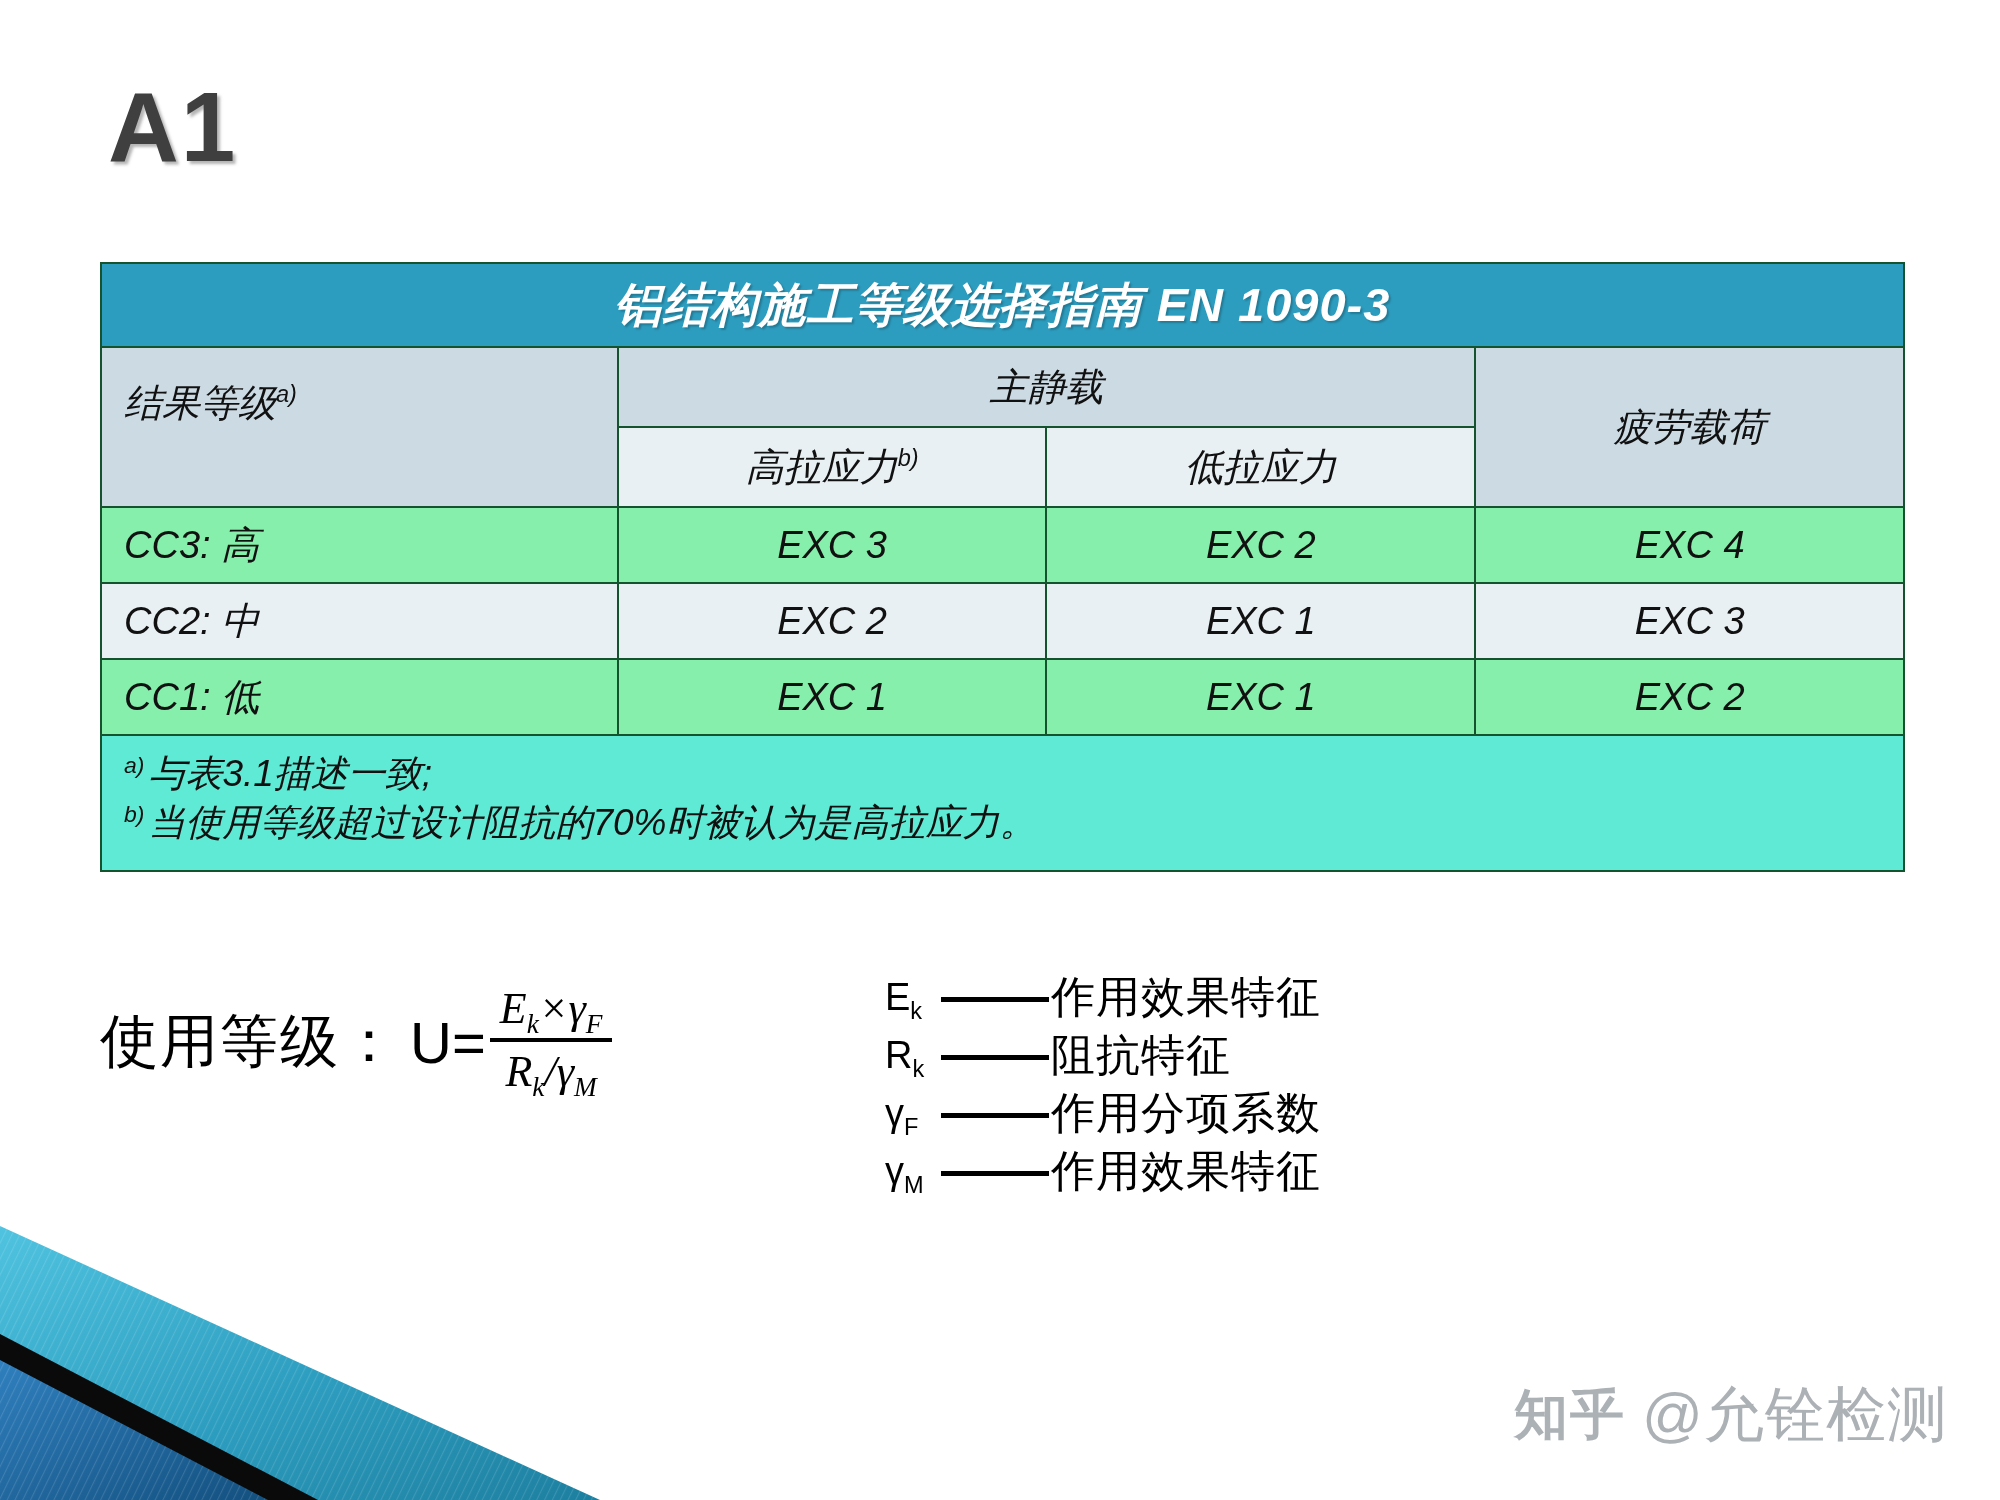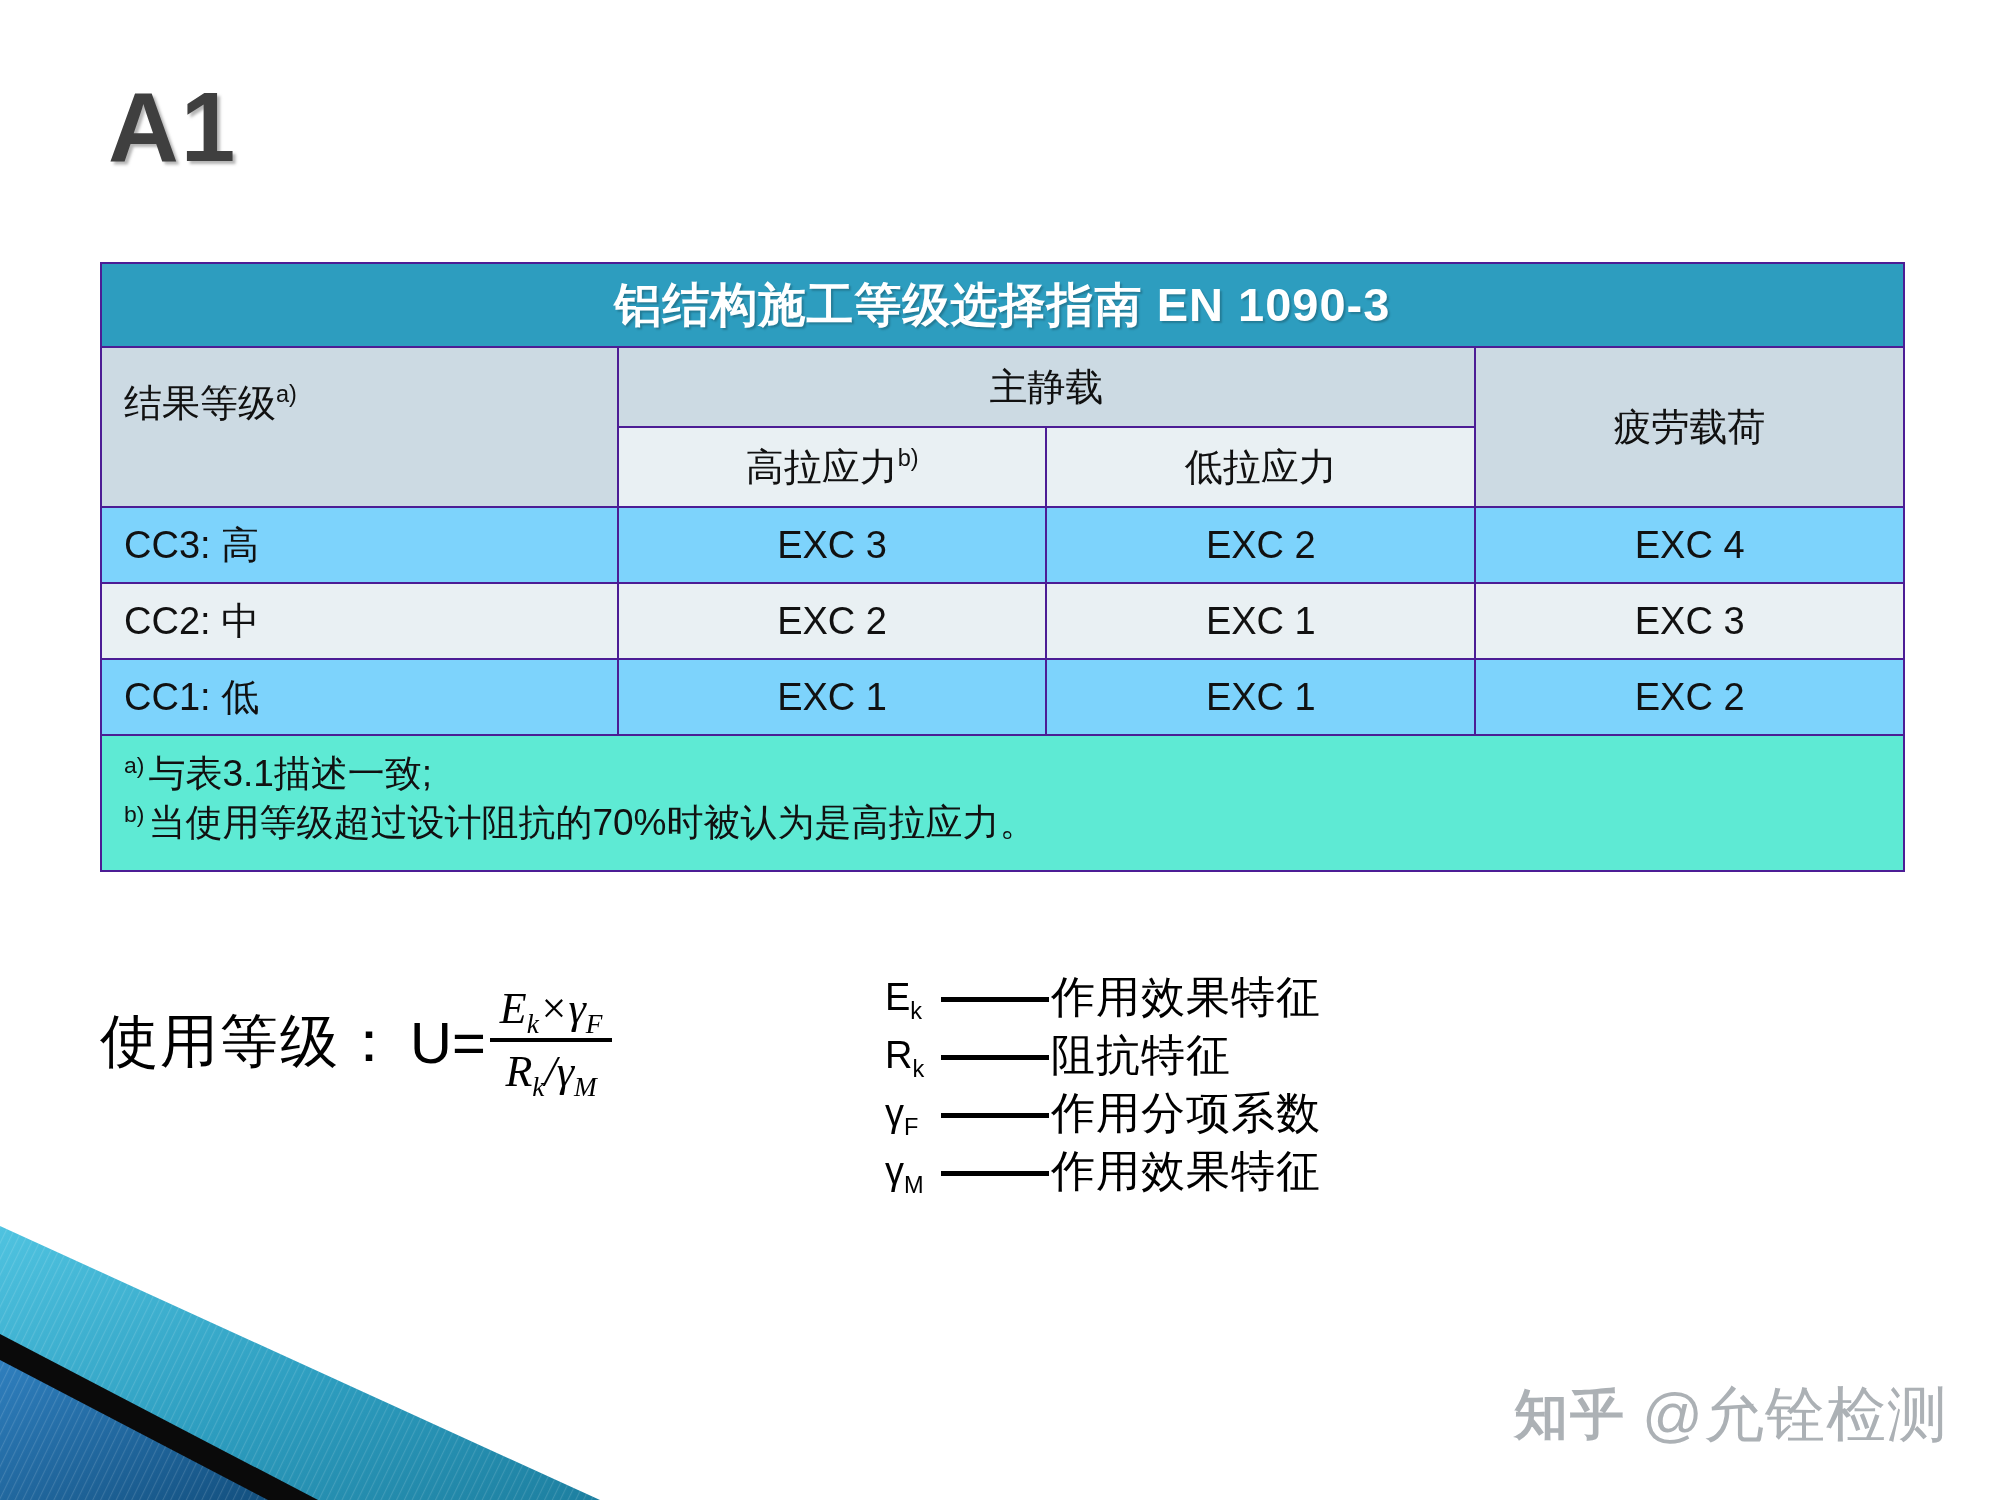--- a/index.html
+++ b/index.html
@@ -35,39 +35,40 @@
     left: 100px;
     top: 262px;
     width: 1805px;
   }
   table.guide {
     border-collapse: collapse;
     width: 100%;
     table-layout: fixed;
   }
   table.guide td, table.guide th {
-    border: 2px solid #4c1d95;
+    border: 2px solid #14532d;
     padding: 0;
     margin: 0;
+    font-style: italic;
   }
 
   .title-bar {
     background: #2d9dbf;
     color: #ffffff;
     font-size: 47px;
     font-weight: bold;
     text-align: center;
     height: 82px;
     letter-spacing: 1px;
     text-shadow: 2px 2px 2px rgba(0,0,0,0.22);
   }
 
   .hdr-dark   { background: #ccdae3; }
   .hdr-light  { background: #e9f0f3; }
-  .row-dark   { background: #7dd3fc; }
+  .row-dark   { background: #86efac; }
   .row-light  { background: #e9f0f3; }
   .foot-cell  { background: #5eead4; }
 
   .cell {
     font-size: 38px;
     color: #111;
     text-align: center;
     height: 74px;
     vertical-align: middle;
   }

